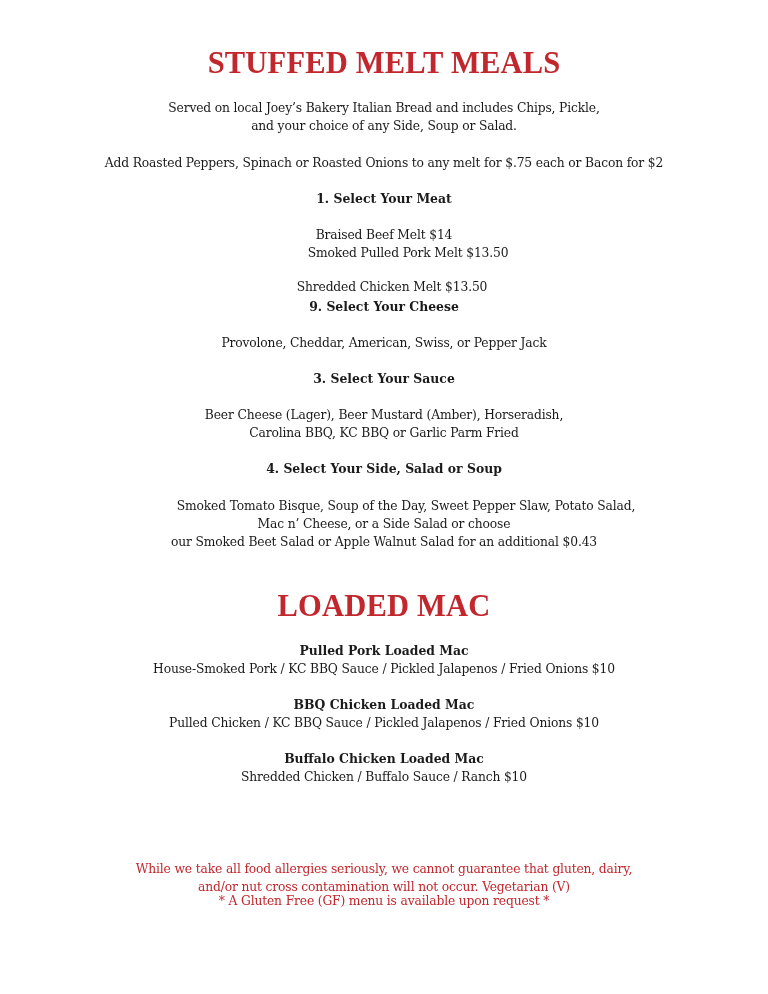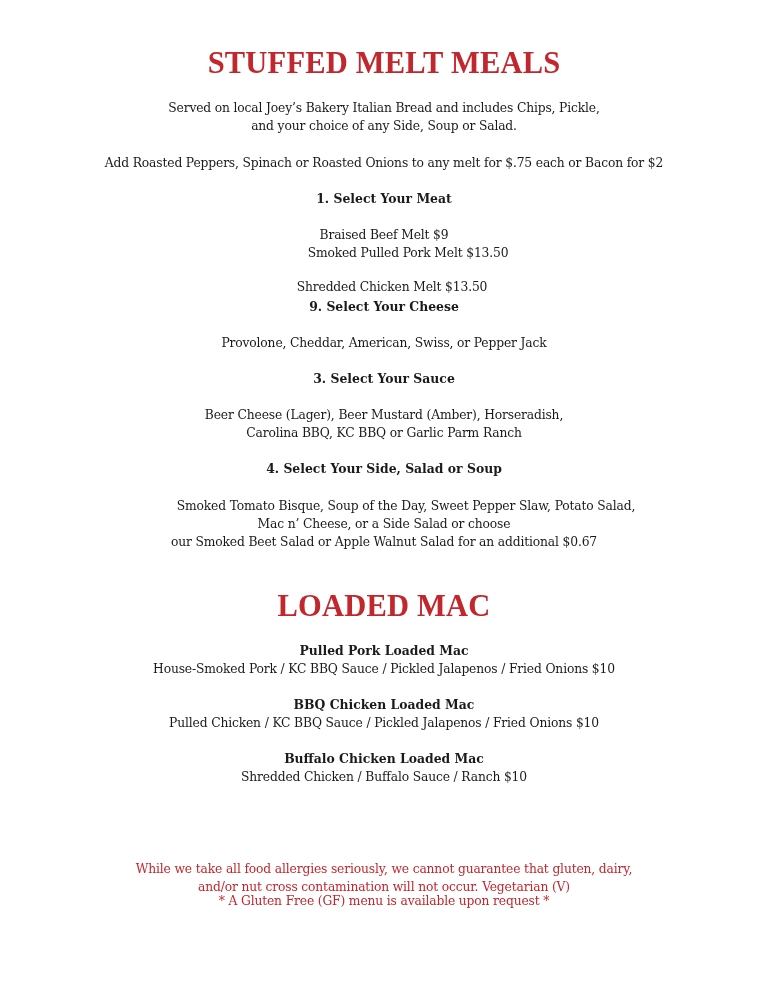--- a/index.html
+++ b/index.html
@@ -66,35 +66,35 @@
 
   <section>
     <div class="line title" style="top:45px;">STUFFED MELT MEALS</div>
 
     <div class="line body-text" style="top:99px;">Served on local Joey’s Bakery Italian Bread and includes Chips, Pickle,</div>
     <div class="line body-text" style="top:117px;">and your choice of any Side, Soup or Salad.</div>
 
     <div class="line body-text" style="top:154px;">Add Roasted Peppers, Spinach or Roasted Onions to any melt for $.75 each or Bacon for $2</div>
 
     <div class="line heading" style="top:190px;">1. Select Your Meat</div>
-    <div class="line body-text" style="top:226px;">Braised Beef Melt $9</div>
+    <div class="line body-text" style="top:226px;">Braised Beef Melt $14</div>
     <div class="line body-text" style="top:244px;padding-left:24px;">Smoked Pulled Pork Melt $13.50</div>
     <div class="line body-text" style="top:278px;padding-left:8px;">Shredded Chicken Melt $13.50</div>
 
     <div class="line heading" style="top:298px;">9. Select Your Cheese</div>
     <div class="line body-text" style="top:334px;">Provolone, Cheddar, American, Swiss, or Pepper Jack</div>
 
     <div class="line heading" style="top:370px;">3. Select Your Sauce</div>
     <div class="line body-text" style="top:406px;">Beer Cheese (Lager), Beer Mustard (Amber), Horseradish,</div>
-    <div class="line body-text" style="top:424px;">Carolina BBQ, KC BBQ or Garlic Parm Ranch</div>
+    <div class="line body-text" style="top:424px;">Carolina BBQ, KC BBQ or Garlic Parm Fried</div>
 
     <div class="line heading" style="top:460px;">4. Select Your Side, Salad or Soup</div>
     <div class="line body-text" style="top:497px;margin-left:22px;">Smoked Tomato Bisque, Soup of the Day, Sweet Pepper Slaw, Potato Salad,</div>
     <div class="line body-text" style="top:515px;">Mac n’ Cheese, or a Side Salad or choose</div>
-    <div class="line body-text" style="top:533px;">our Smoked Beet Salad or Apple Walnut Salad for an additional $0.67</div>
+    <div class="line body-text" style="top:533px;">our Smoked Beet Salad or Apple Walnut Salad for an additional $0.43</div>
   </section>
 
   <section>
     <div class="line title" style="top:588px;">LOADED MAC</div>
 
     <div class="line heading" style="top:642px;">Pulled Pork Loaded Mac</div>
     <div class="line body-text" style="top:660px;">House-Smoked Pork / KC BBQ Sauce / Pickled Jalapenos / Fried Onions $10</div>
 
     <div class="line heading" style="top:696px;">BBQ Chicken Loaded Mac</div>
     <div class="line body-text" style="top:714px;">Pulled Chicken / KC BBQ Sauce / Pickled Jalapenos / Fried Onions $10</div>

